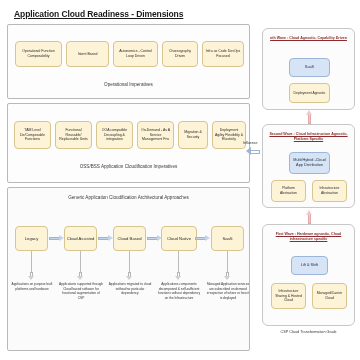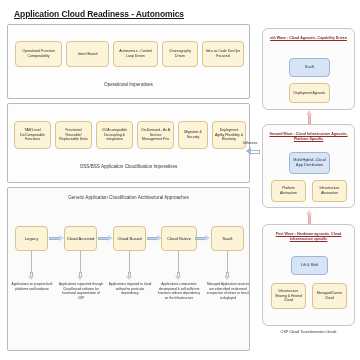--- a/index.html
+++ b/index.html
@@ -268,21 +268,21 @@
     text-align: center;
     font-size: 3.8px;
     color: #3a3a3a;
   }
 </style>
 </head>
 <body>
 
 <div id="root">
 
-  <div class="page-title">Application Cloud Readiness - Autonomics</div>
+  <div class="page-title">Application Cloud Readiness - Dimensions</div>
 
   <div class="left-col">
 
     <div class="panel" id="panel-ops">
       <div class="ycard ops-card c0">Operational Function Composability</div>
       <div class="ycard ops-card c1">Intent Based</div>
       <div class="ycard ops-card c2">Autonomics - Control Loop Driven</div>
       <div class="ycard ops-card c3">Choreography Driven</div>
       <div class="ycard ops-card c4">Infra as Code DevOps Focused</div>
       <div class="panel-caption">Operational Imperatives</div>

